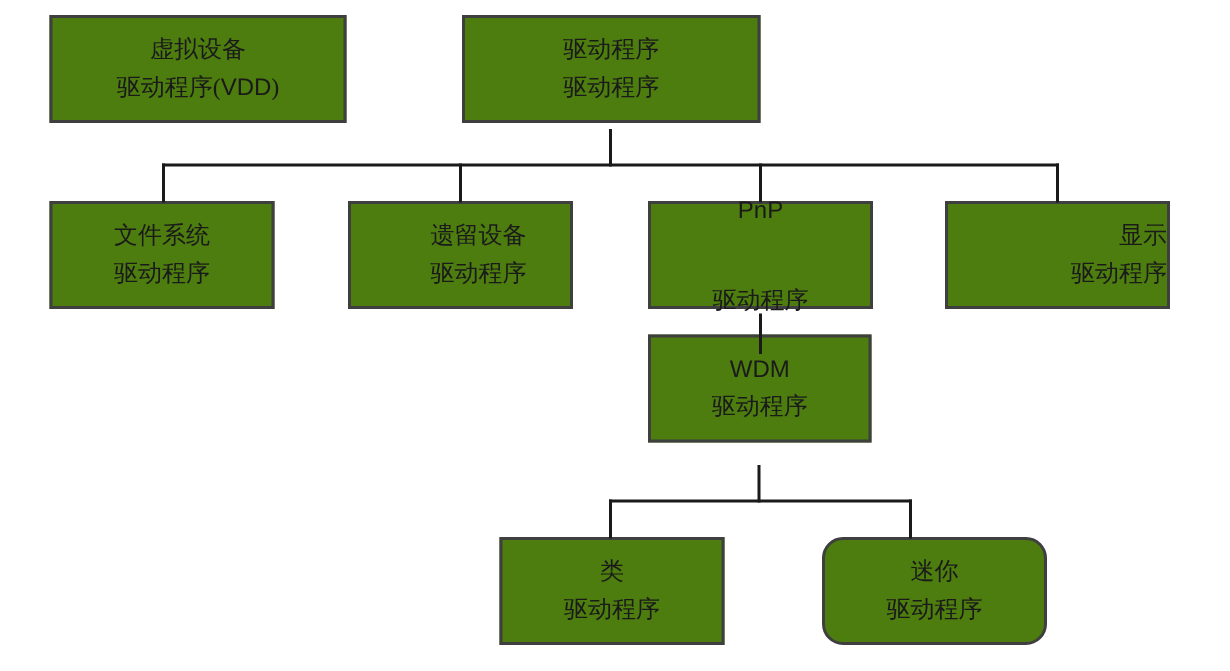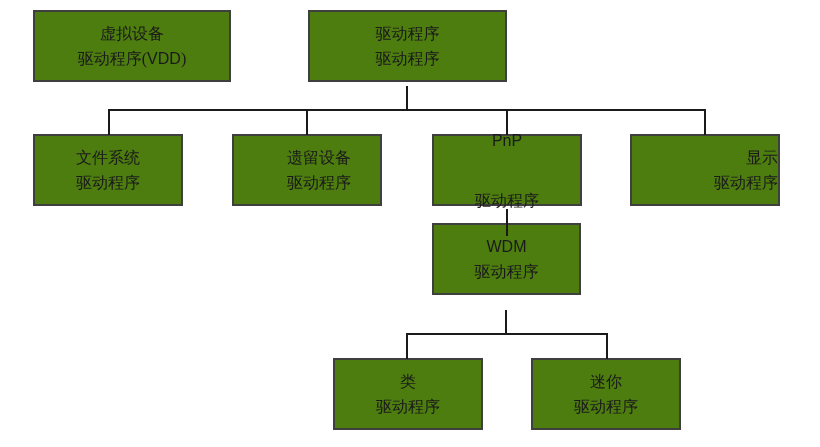--- a/index.html
+++ b/index.html
@@ -82,21 +82,21 @@
   <div class="node" style="left:432px;top:223px;width:149px;">
     <div><span></span><span class="b">WDM</span><span></span></div>
     <div><span>驱动程序</span><span class="b"></span><span></span></div>
   </div>
 
   <div class="node" style="left:333px;top:358px;width:150px;">
     <div><span>类</span><span class="b"></span><span></span></div>
     <div><span>驱动程序</span><span class="b"></span><span></span></div>
   </div>
 
-  <div class="node" style="left:531px;top:358px;width:150px;">
+  <div class="node" style="left:548px;top:358px;width:150px;border-radius:14px;">
     <div><span>迷你</span><span class="b"></span><span></span></div>
     <div><span>驱动程序</span><span class="b"></span><span></span></div>
   </div>
 
   <div class="edge" style="left:406px;top:86px;width:2px;height:25px;"></div>
   <div class="edge" style="left:108px;top:109px;width:598px;height:2px;"></div>
   <div class="edge" style="left:108px;top:109px;width:2px;height:26px;"></div>
   <div class="edge" style="left:306px;top:109px;width:2px;height:26px;"></div>
   <div class="edge" style="left:506px;top:109px;width:2px;height:26px;"></div>
   <div class="edge" style="left:704px;top:109px;width:2px;height:26px;"></div>

